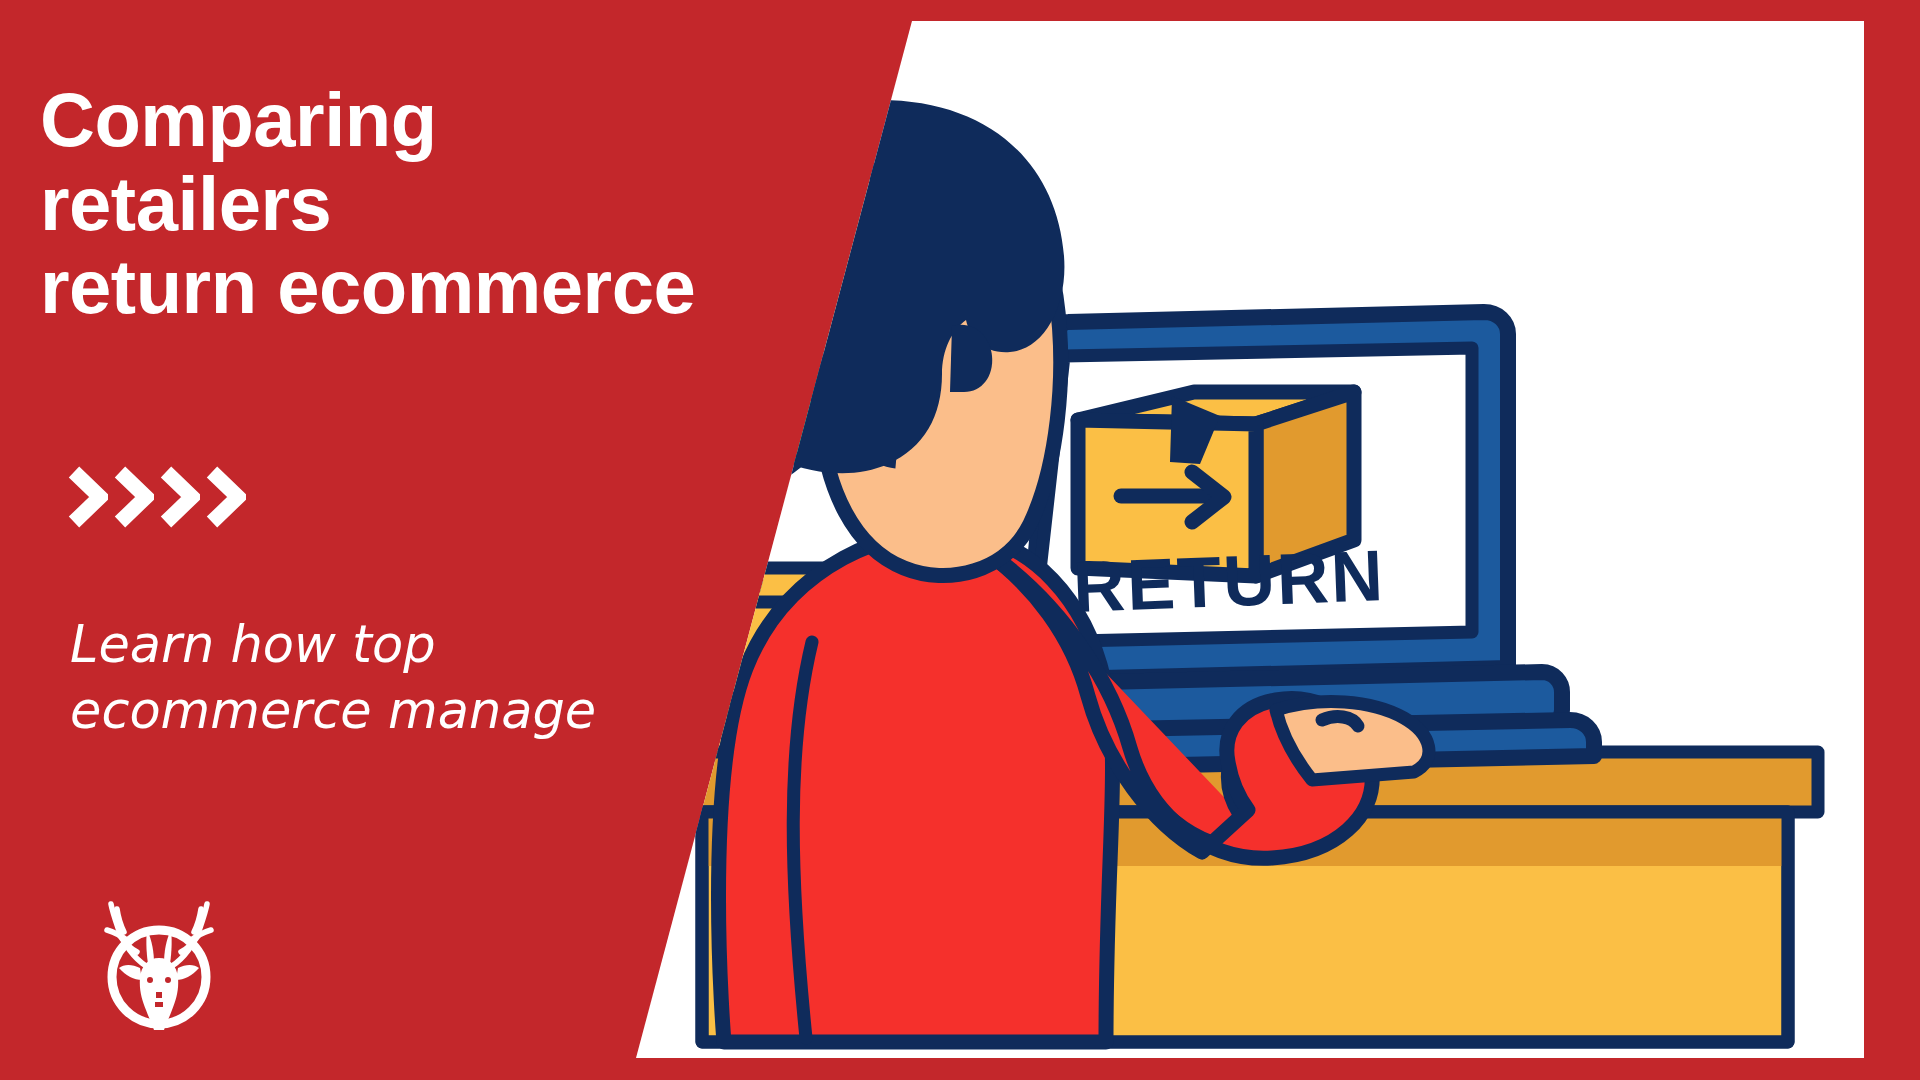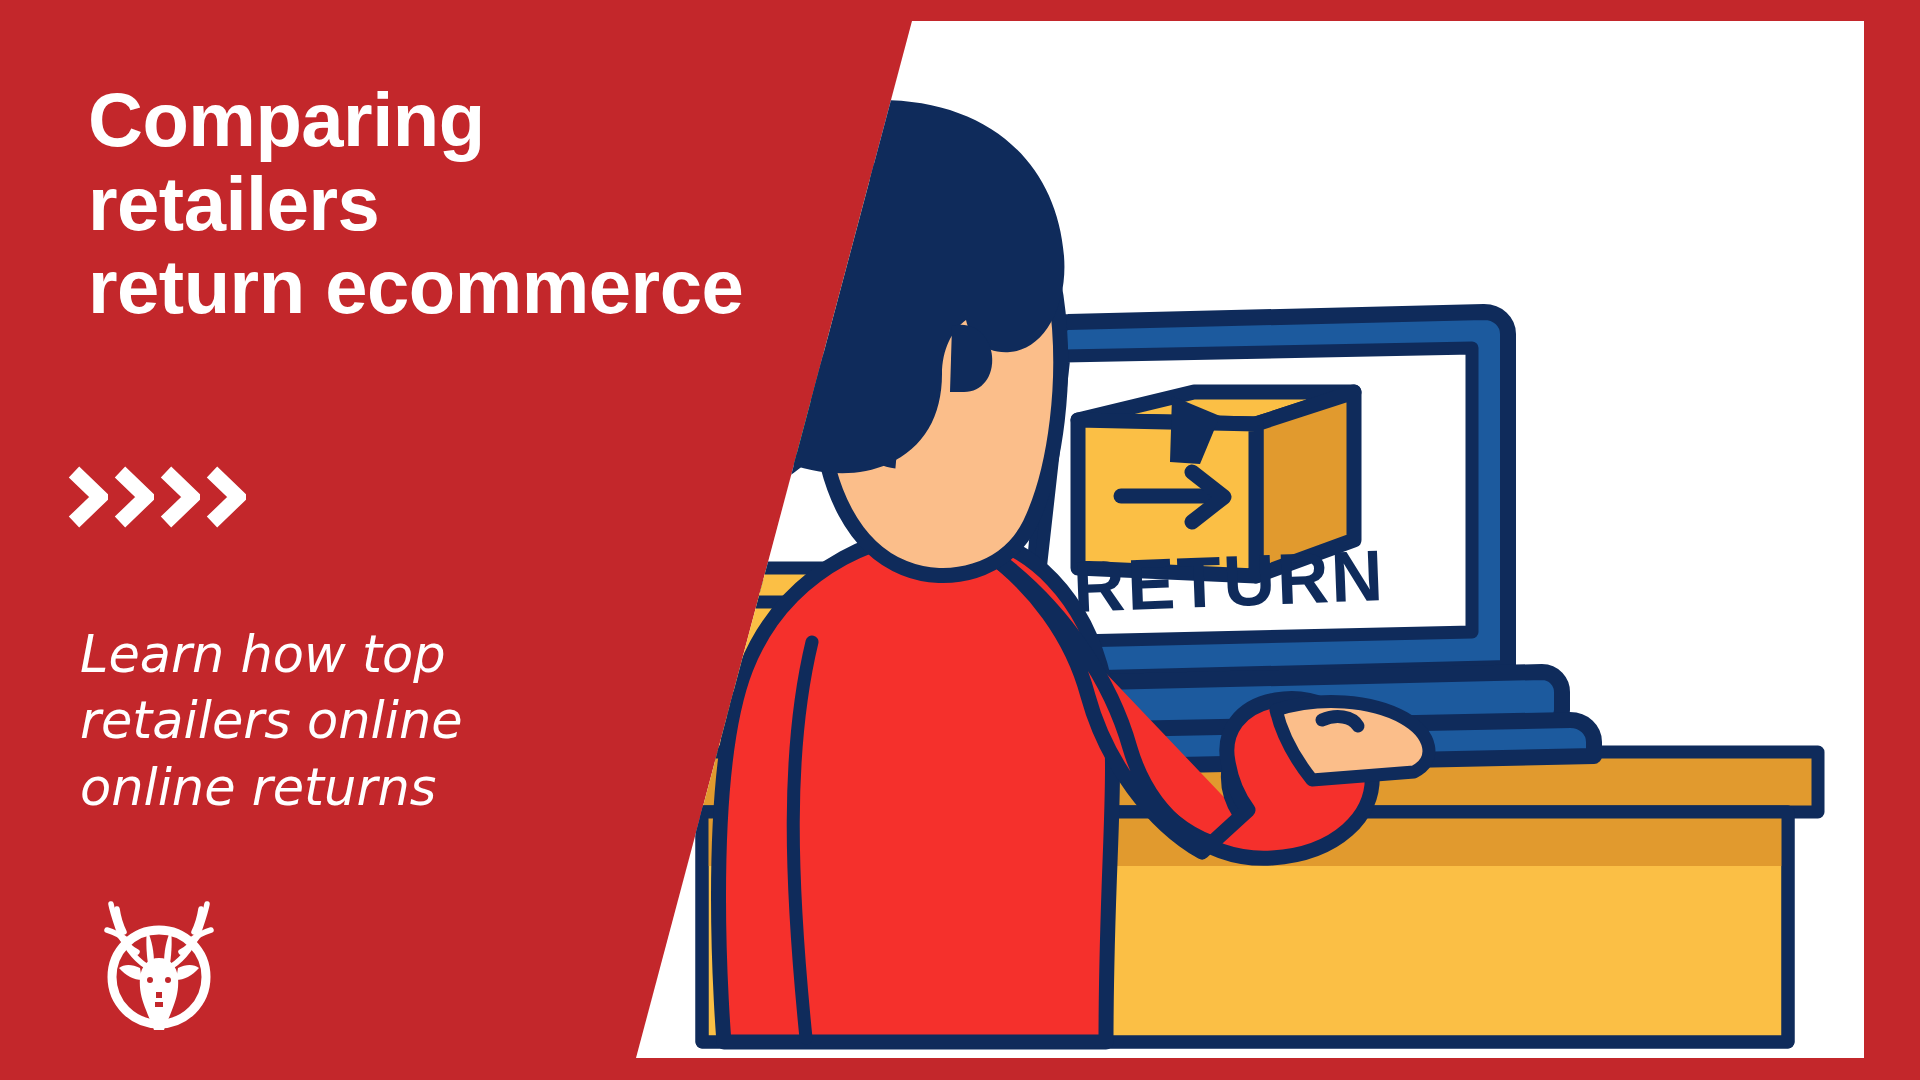--- a/index.html
+++ b/index.html
@@ -40,38 +40,38 @@
     top: 78px;
     width: 640px;
     margin: 0;
     color: #ffffff;
     font-family: "Liberation Sans", sans-serif;
     font-weight: bold;
     font-size: 76px;
     line-height: 1.10;
     letter-spacing: -0.5px;
   }
-  #headline .hl-line { display: block; white-space: nowrap; margin-left: 48px; }
+  #headline .hl-line { display: block; white-space: nowrap; }
 
   #chevrons {
     position: absolute;
     left: 28px;
     top: 466px;
     display: flex;
     gap: 6px;
     align-items: center;
   }
   #chevrons svg { display: block; }
 
   #subhead {
     position: absolute;
     left: 26px;
     top: 608px;
     width: 600px;
-    margin: 14px;
+    margin: 4px;
     color: #ffffff;
     font-family: "DejaVu Sans", sans-serif;
     font-style: italic;
     font-weight: 400;
     font-size: 51px;
     line-height: 1.30;
   }
   #subhead .sb-line { display: block; white-space: nowrap; }
 
   #logo {
@@ -208,22 +208,21 @@
       <svg width="40" height="62" viewBox="0 0 40 62" xmlns="http://www.w3.org/2000/svg">
         <path d="M6 6 L32 31 L6 56" stroke="#FFFFFF" stroke-width="15" fill="none" stroke-linecap="butt" stroke-linejoin="miter"></path>
       </svg>
       <svg width="40" height="62" viewBox="0 0 40 62" xmlns="http://www.w3.org/2000/svg">
         <path d="M6 6 L32 31 L6 56" stroke="#FFFFFF" stroke-width="15" fill="none" stroke-linecap="butt" stroke-linejoin="miter"></path>
       </svg>
     </div>
 
     <p id="subhead">
       <span class="sb-line">Learn how top</span>
-      <span class="sb-line">retailers online</span>
-      <span class="sb-line">online returns</span>
+      <span class="sb-line">ecommerce manage</span>
     </p>
 
     <div id="logo">
       <svg viewBox="0 0 150 150" width="150" height="150" xmlns="http://www.w3.org/2000/svg">
 
         <circle cx="75" cy="85" r="47" fill="none" stroke="#FFFFFF" stroke-width="9"></circle>
 
         <g fill="none" stroke="#FFFFFF" stroke-width="5.5" stroke-linecap="round" stroke-linejoin="round">
           <path d="M62 74 C50 66, 40 52, 34 36 C30 24, 28 18, 27 12"></path>
           <path d="M45 50 C38 44, 30 40, 23 38"></path>

